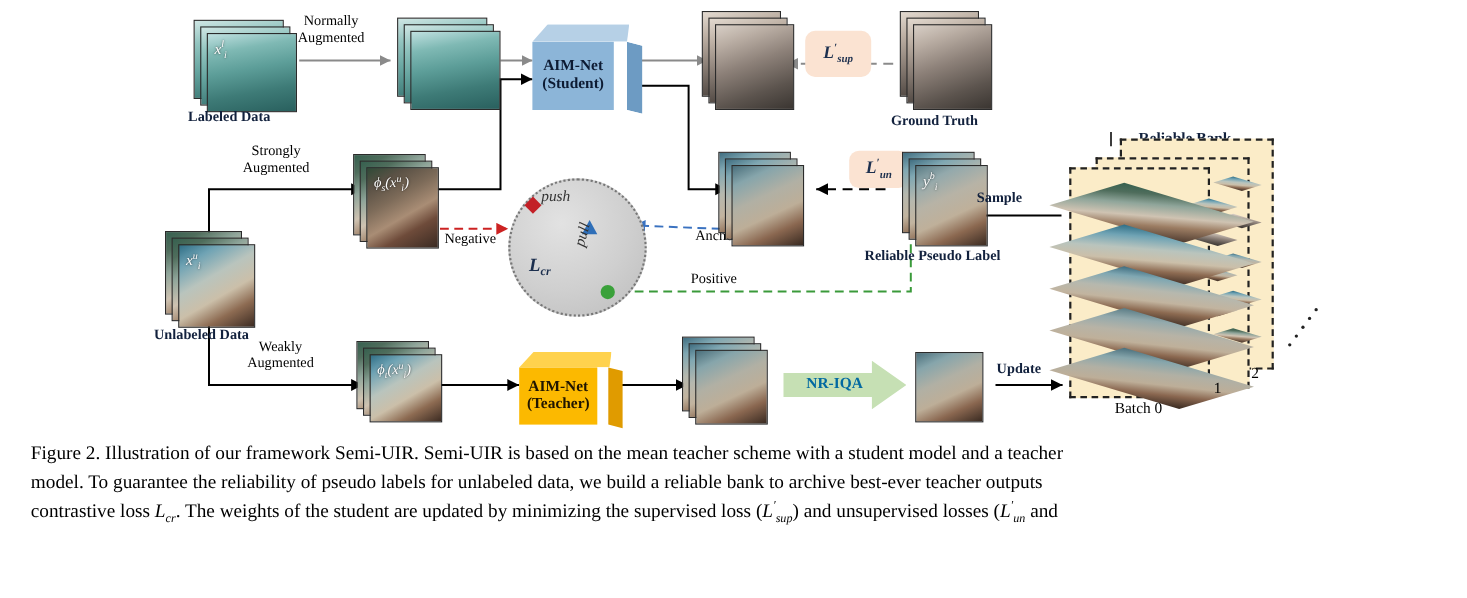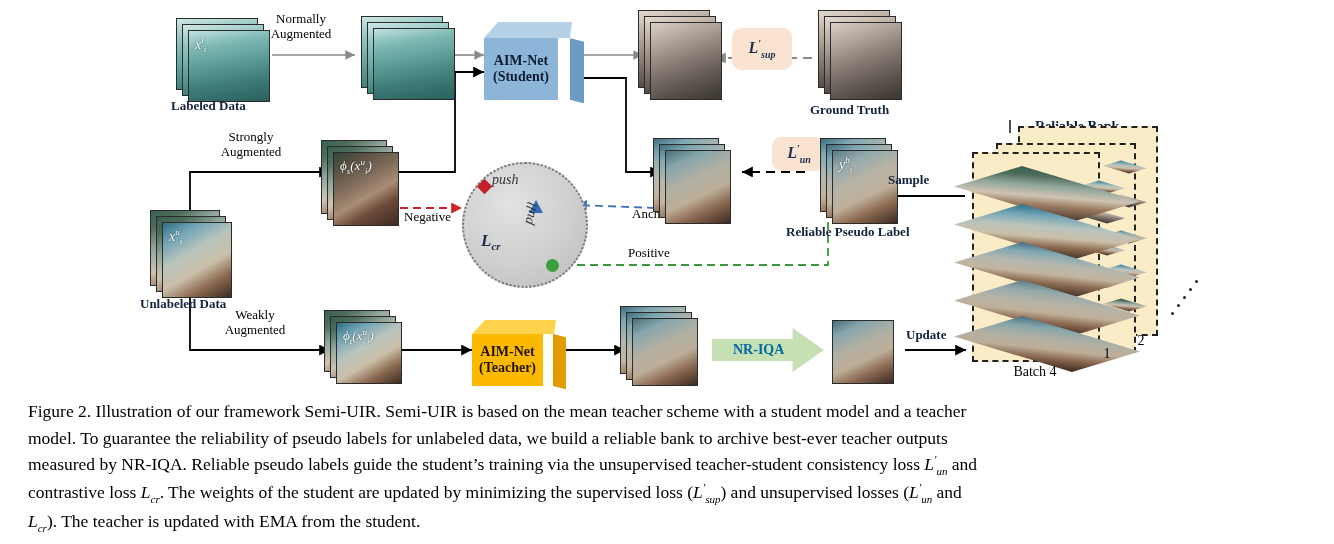--- a/index.html
+++ b/index.html
@@ -327,33 +327,31 @@
   <div class="mini ph-hand4" style="left:1090px;top:240px;"></div>
   <div class="mini ph-hand3" style="left:1090px;top:272px;"></div>
   <div class="mini ph-hand2" style="left:1090px;top:304px;"></div>
 
   <div class="slab ph-hand2" style="left:988px;top:160px;"></div>
   <div class="slab ph-hand3" style="left:988px;top:198px;"></div>
   <div class="slab ph-hand4" style="left:988px;top:236px;"></div>
   <div class="slab ph-hand6" style="left:988px;top:274px;"></div>
   <div class="slab ph-hand5" style="left:988px;top:310px;"></div>
 
-  <div class="ftxt" style="left:990px;top:364px;width:90px;font-size:14px;">Batch 4</div>
+  <div class="ftxt" style="left:990px;top:364px;width:90px;font-size:14px;">Batch 0</div>
   <div class="ftxt" style="left:1100px;top:346px;width:14px;font-size:14px;">1</div>
   <div class="ftxt" style="left:1134px;top:333px;width:14px;font-size:14px;">2</div>
   <div style="position:absolute;left:1165px;top:280px;width:40px;height:40px;
               transform:rotate(0deg);">
     <span style="position:absolute;left:30px;top:0px;width:3px;height:3px;background:#222;border-radius:50%;"></span>
     <span style="position:absolute;left:24px;top:8px;width:3px;height:3px;background:#222;border-radius:50%;"></span>
     <span style="position:absolute;left:18px;top:16px;width:3px;height:3px;background:#222;border-radius:50%;"></span>
     <span style="position:absolute;left:12px;top:24px;width:3px;height:3px;background:#222;border-radius:50%;"></span>
     <span style="position:absolute;left:6px;top:32px;width:3px;height:3px;background:#222;border-radius:50%;"></span>
   </div>
 
 </div>
 
 <div id="caption">
   <span class="ln">Figure 2.  Illustration of our framework Semi-UIR. Semi-UIR is based on the mean teacher scheme with a student model and a teacher</span>
   <span class="ln">model.  To guarantee the reliability of pseudo labels for unlabeled data, we build a reliable bank to archive best-ever teacher outputs</span>
-  <span class="ln"><span>measured by NR-IQA. Reliable pseudo labels guide the student’s training via the unsupervised teacher-student consistency loss </span><span class="mi">L<span class="msup">′</span><span class="msub">un</span></span><span> and</span></span>
   <span class="ln"><span>contrastive loss </span><span class="mi">L<span class="msub">cr</span></span><span>. The weights of the student are updated by minimizing the supervised loss (</span><span class="mi">L<span class="msup">′</span><span class="msub">sup</span></span><span>) and unsupervised losses (</span><span class="mi">L<span class="msup">′</span><span class="msub">un</span></span><span> and</span></span>
-  <span class="ln"><span class="mi">L<span class="msub">cr</span></span><span>). The teacher is updated with EMA from the student.</span></span>
 </div>
 
 </body></html>

